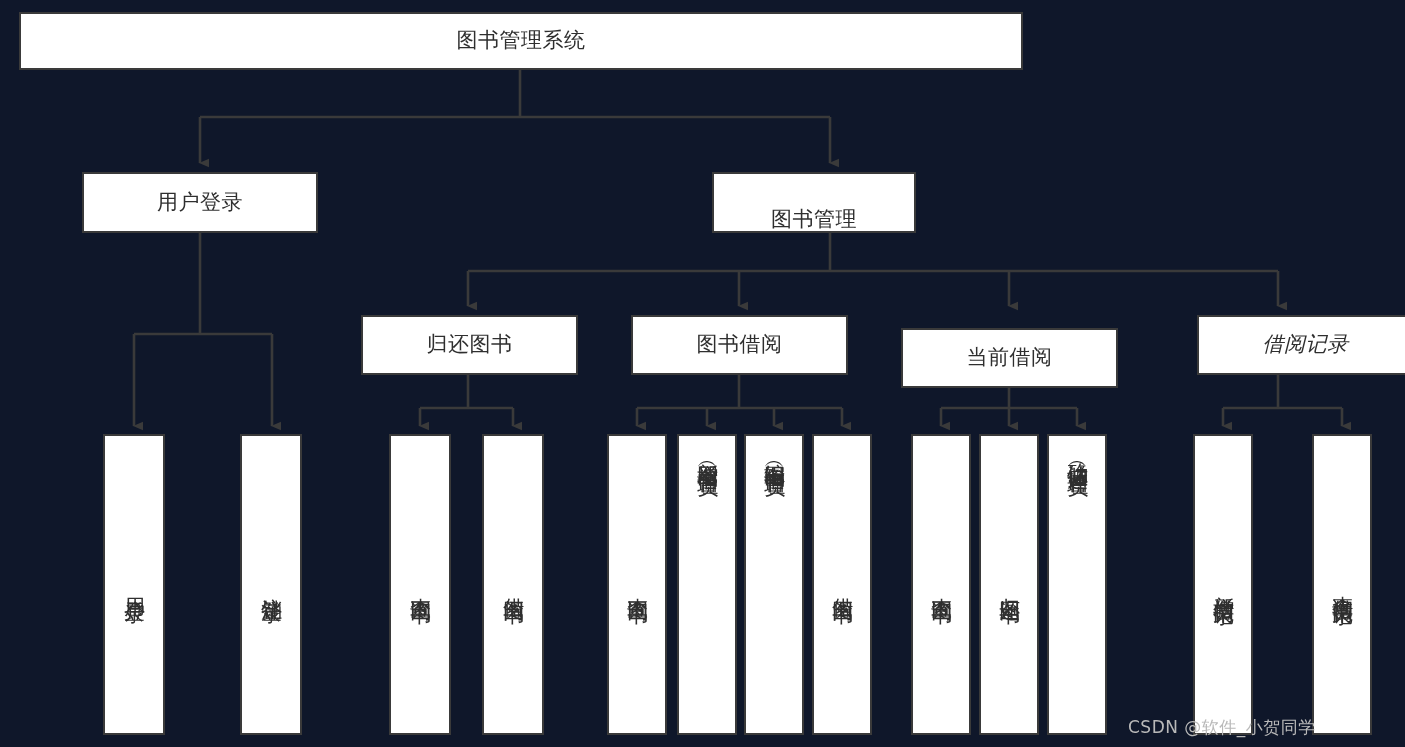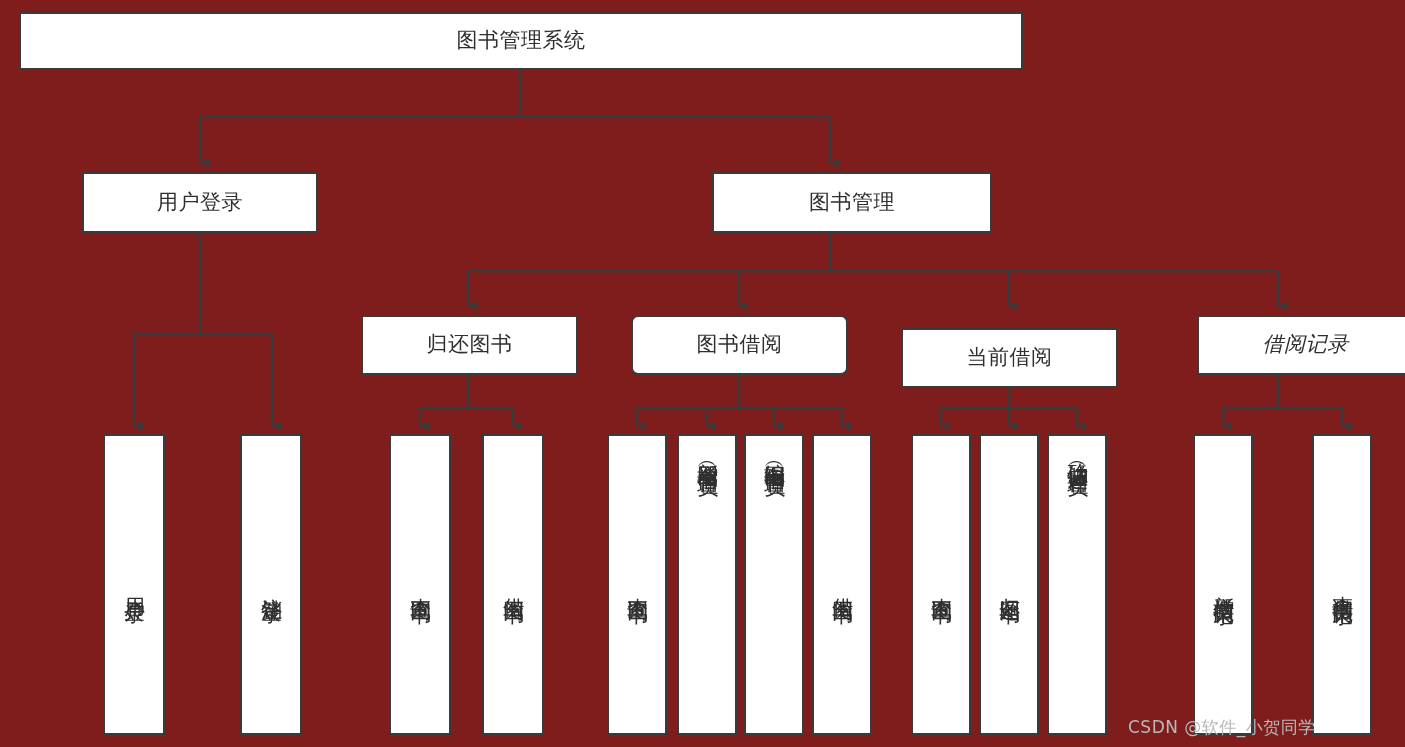--- a/index.html
+++ b/index.html
@@ -8,21 +8,21 @@
     padding: 0;
     background: #ffffff;
   }
   body {
     font-family: "DejaVu Sans", "Liberation Sans", sans-serif;
   }
   #diagram-root {
     position: relative;
     width: 1405px;
     height: 747px;
-    background: #7f1d1d;
+    background: #0f172a;
     overflow: hidden;
   }
   #edge-layer {
     position: absolute;
     left: 0;
     top: 0;
     width: 1405px;
     height: 747px;
     pointer-events: none;
   }
@@ -127,29 +127,29 @@
   </svg>
 
   <div class="node horiz" style="left:19px; top:12px; width:1004px; height:58px;">
     <span>图书管理系统</span>
   </div>
 
   <div class="node horiz" style="left:82px; top:172px; width:236px; height:61px;">
     <span>用户登录</span>
   </div>
 
-  <div class="node horiz" style="left:712px; top:172px; width:280px; height:61px;">
+  <div class="node horiz" style="left:712px; top:172px; width:204px; height:61px;align-items:flex-end;">
     <span>图书管理</span>
   </div>
 
   <div class="node horiz" style="left:361px; top:315px; width:217px; height:60px;">
     <span>归还图书</span>
   </div>
 
-  <div class="node horiz" style="left:631px; top:315px; width:217px; height:60px;border-radius:7px;">
+  <div class="node horiz" style="left:631px; top:315px; width:217px; height:60px;">
     <span>图书借阅</span>
   </div>
 
   <div class="node horiz" style="left:901px; top:328px; width:217px; height:60px;">
     <span>当前借阅</span>
   </div>
 
   <div class="node horiz" style="left:1197px; top:315px; width:217px; height:60px;font-style:italic;">
     <span>借阅记录</span>
   </div>

